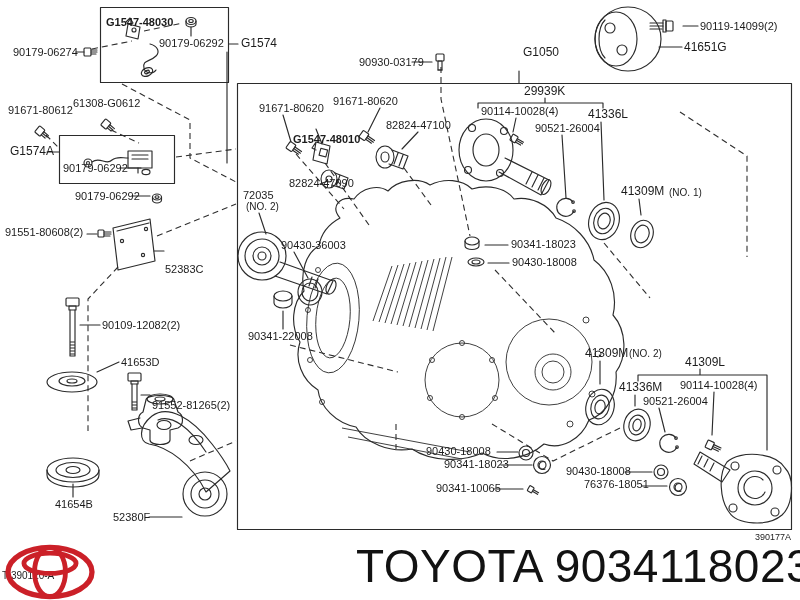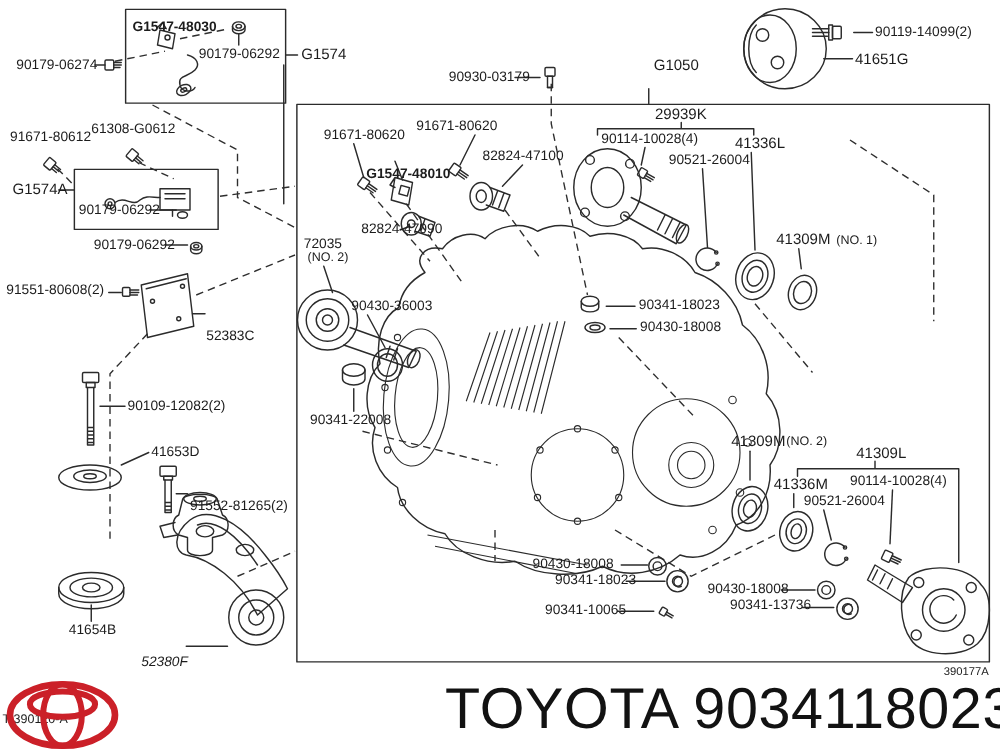--- a/index.html
+++ b/index.html
@@ -366,21 +366,21 @@
       <div class="lbl" style="left: 73px; top: 97px;">61308-G0612</div>
       <div class="lbl" style="left: 10px; top: 145px; font-size: 12px;">G1574A</div>
       <div class="lbl" style="left: 63px; top: 162px;">90179-06292</div>
       <div class="lbl" style="left: 75px; top: 190px;">90179-06292</div>
       <div class="lbl" style="left: 5px; top: 226px;">91551-80608(2)</div>
       <div class="lbl" style="left: 165px; top: 244px; margin-top: 19px;">52383C</div>
       <div class="lbl" style="left: 102px; top: 319px;">90109-12082(2)</div>
       <div class="lbl" style="left: 121px; top: 356px;">41653D</div>
       <div class="lbl" style="left: 152px; top: 399px;">91552-81265(2)</div>
       <div class="lbl" style="left: 55px; top: 498px;">41654B</div>
-      <div class="lbl" style="left: 113px; top: 524px; font-style: italic;">52380F</div>
+      <div class="lbl" style="left: 113px; top: 511px;">52380F</div>
       <div class="lbl" style="left: 2px; top: 524px; font-size: 10px; margin-top: 46px;">T-390120-A</div>
       <div class="lbl" style="left: 700px; top: 20px;">90119-14099(2)</div>
       <div class="lbl" style="left: 684px; top: 41px; font-size: 12px;">41651G</div>
       <div class="lbl" style="left: 359px; top: 56px;">90930-03179</div>
       <div class="lbl" style="left: 502px; top: 46px; font-size: 12px; margin-left: 21px;">G1050</div>
       <div class="lbl" style="left: 524px; top: 85px; font-size: 12px;">29939K</div>
       <div class="lbl" style="left: 481px; top: 105px;">90114-10028(4)</div>
       <div class="lbl" style="left: 588px; top: 108px; font-size: 12px;">41336L</div>
       <div class="lbl" style="left: 535px; top: 122px;">90521-26004</div>
       <div class="lbl" style="left: 621px; top: 185px; font-size: 12px;">41309M</div>
@@ -399,21 +399,21 @@
       <div class="lbl" style="left: 585px; top: 347px; font-size: 12px;">41309M</div>
       <div class="lbl" style="left: 629px; top: 348px; font-size: 10px;">(NO. 2)</div>
       <div class="lbl" style="left: 685px; top: 356px; font-size: 12px;">41309L</div>
       <div class="lbl" style="left: 619px; top: 381px; font-size: 12px;">41336M</div>
       <div class="lbl" style="left: 680px; top: 379px;">90114-10028(4)</div>
       <div class="lbl" style="left: 643px; top: 395px;">90521-26004</div>
       <div class="lbl" style="left: 426px; top: 445px;">90430-18008</div>
       <div class="lbl" style="left: 444px; top: 458px;">90341-18023</div>
       <div class="lbl" style="left: 436px; top: 482px;">90341-10065</div>
       <div class="lbl" style="left: 566px; top: 465px;">90430-18008</div>
-      <div class="lbl" style="left: 584px; top: 478px;">90341-13736</div>
+      <div class="lbl" style="left: 584px; top: 478px;">76376-18051</div>
       <div class="lbl" style="left: 755px; top: 531px; font-size: 9px;">390177A</div>
     </div>
 
   <svg width="96" height="56" viewBox="0 0 96 58" style="position:absolute;left:2px;top:544px">
     <ellipse class="logo-stroke" cx="48" cy="29" rx="43.5" ry="25.5" fill="none" stroke="#cb2028" stroke-width="5.5"></ellipse>
     <ellipse class="logo-stroke" cx="48" cy="29" rx="16" ry="25.5" fill="none" stroke="#cb2028" stroke-width="5"></ellipse>
     <ellipse class="logo-stroke" cx="48" cy="20" rx="27" ry="10.5" fill="none" stroke="#cb2028" stroke-width="5"></ellipse>
   </svg>
 
   <div id="footer-brand">

